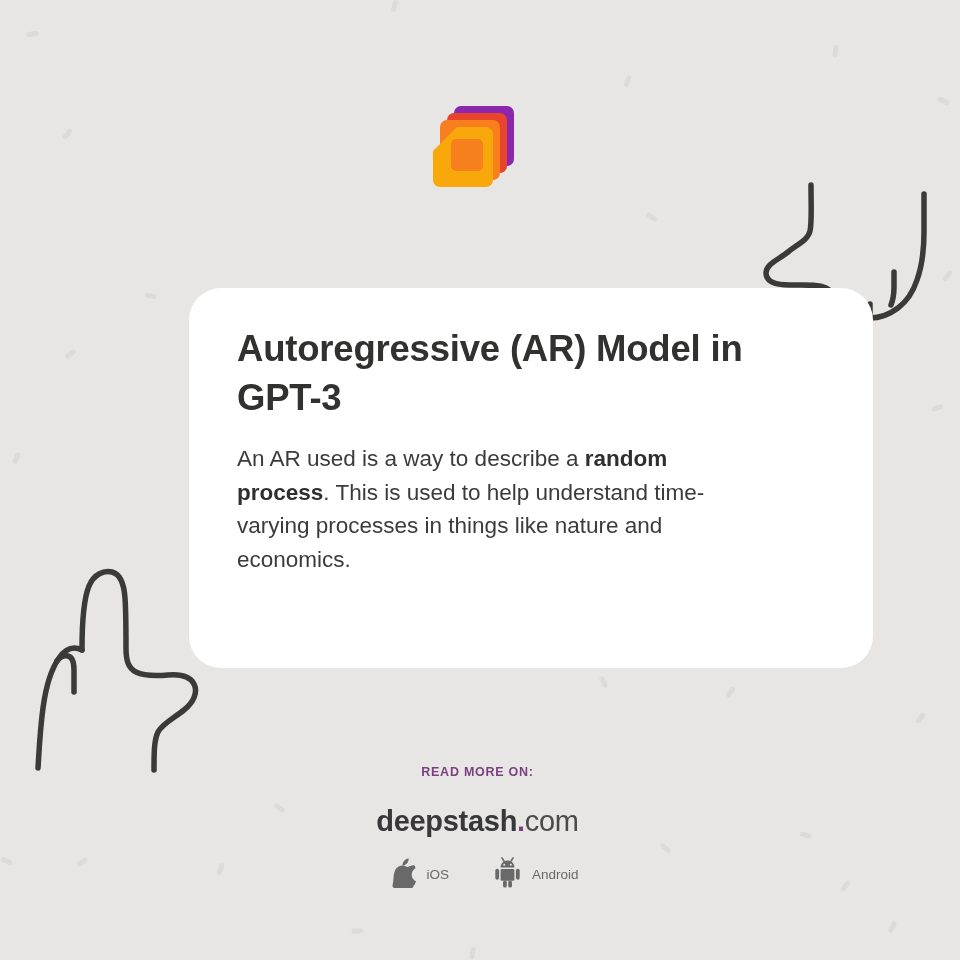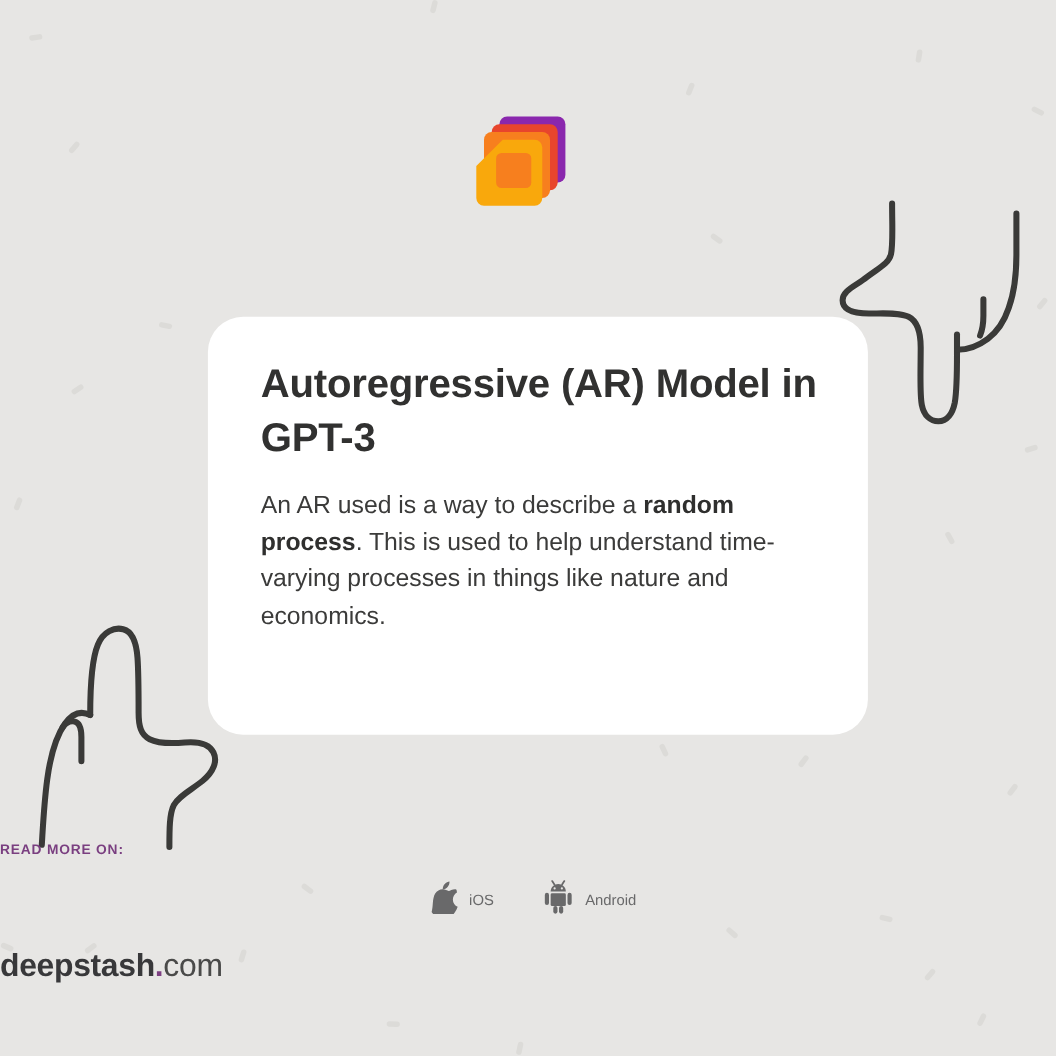--- a/index.html
+++ b/index.html
@@ -56,21 +56,21 @@
   }
   #hand-right { left: 758px; top: 176px; width: 186px; height: 216px; }
   #hand-left  { left: 26px;  top: 562px; width: 180px; height: 222px; }
   .hand-art svg { display: block; width: 100%; height: 100%; }
 
   
   #card {
     position: absolute;
     left: 189px;
     top: 288px;
-    width: 600px;
+    width: 684px;
     height: 380px;
     background: #ffffff;
     border-radius: 32px;
     box-sizing: border-box;
     padding: 36px 46px 0 48px;
     z-index: 5;
   }
   #card-title {
     font-size: 36.5px;
     line-height: 49px;
@@ -89,21 +89,21 @@
   }
   #card-body b { font-weight: bold; color: #2f2f2e; }
 
   
   #footer {
     position: absolute;
     left: 0;
     right: 5px;
     top: 765px;
     z-index: 4;
-    text-align: left;
+    text-align: center;
   }
   #read-more-on {
     font-size: 12.5px;
     font-weight: bold;
     letter-spacing: 0.75px;
     color: #7a3f80;
     margin: 0;
   }
   #wordmark {
     margin-top: 27px;
@@ -206,20 +206,24 @@
   </div>
 
   <div id="card">
     <h1 id="card-title">Autoregressive (AR) Model in GPT-3</h1>
     <p id="card-body"><span>An AR used is a way to describe a </span><b>random process</b><span>. This is used to help understand time-varying processes in things like nature and economics.</span></p>
   </div>
 
   <div id="footer">
     <p id="read-more-on">READ MORE ON:</p>
 
+    <div id="wordmark">
+      <span class="ds-name">deepstash</span><span class="ds-dot">.</span><span class="ds-tld">com</span>
+    </div>
+
     <div id="platforms">
       <div class="platform">
         <span class="glyph">
           <svg width="25" height="30" viewBox="0 0 25 30" xmlns="http://www.w3.org/2000/svg">
             <path fill="#69696a" d="M16.6 0.4c0.2 1.9-0.6 3.7-1.7 5c-1.2 1.3-2.8 2.3-4.4 2.2c-0.2-1.8 0.7-3.7 1.8-4.9C13.5 1.3 15.3 0.4 16.6 0.4z"></path>
             <path fill="#69696a" d="M21.9 11.3c-2.4 1.4-3.9 3.9-3.9 6.7c0 3.2 1.9 5.9 4.6 7c-0.6 1.7-1.4 3.4-2.5 5c-1.5 2.2-3 4.4-5.4 4.4c-2.3 0-3.1-1.4-5.8-1.4c-2.7 0-3.5 1.4-5.7 1.5c-2.3 0.1-4.1-2.4-5.6-4.6C-0.6 25.5-2 17.2 1.1 12.3c1.5-2.4 4.3-3.9 7.2-4c2.2 0 4.3 1.5 5.7 1.5c1.3 0 3.9-1.9 6.6-1.6C21.5 8.3 21.7 9 21.9 11.3z" transform="translate(2.6,-0.4) scale(0.95)"></path>
           </svg>
         </span>
         <span class="plabel">iOS</span>
       </div>
@@ -243,19 +247,15 @@
               <rect x="23.9" y="11.7" width="3.8" height="11.0" rx="1.9"></rect>
 
               <rect x="11.0" y="23.6" width="3.8" height="7.0" rx="1.9"></rect>
               <rect x="16.2" y="23.6" width="3.8" height="7.0" rx="1.9"></rect>
             </g>
           </svg>
         </span>
         <span class="plabel">Android</span>
       </div>
     </div>
-
-    <div id="wordmark">
-      <span class="ds-name">deepstash</span><span class="ds-dot">.</span><span class="ds-tld">com</span>
-    </div>
   </div>
 
 </div>
 
 </body></html>

